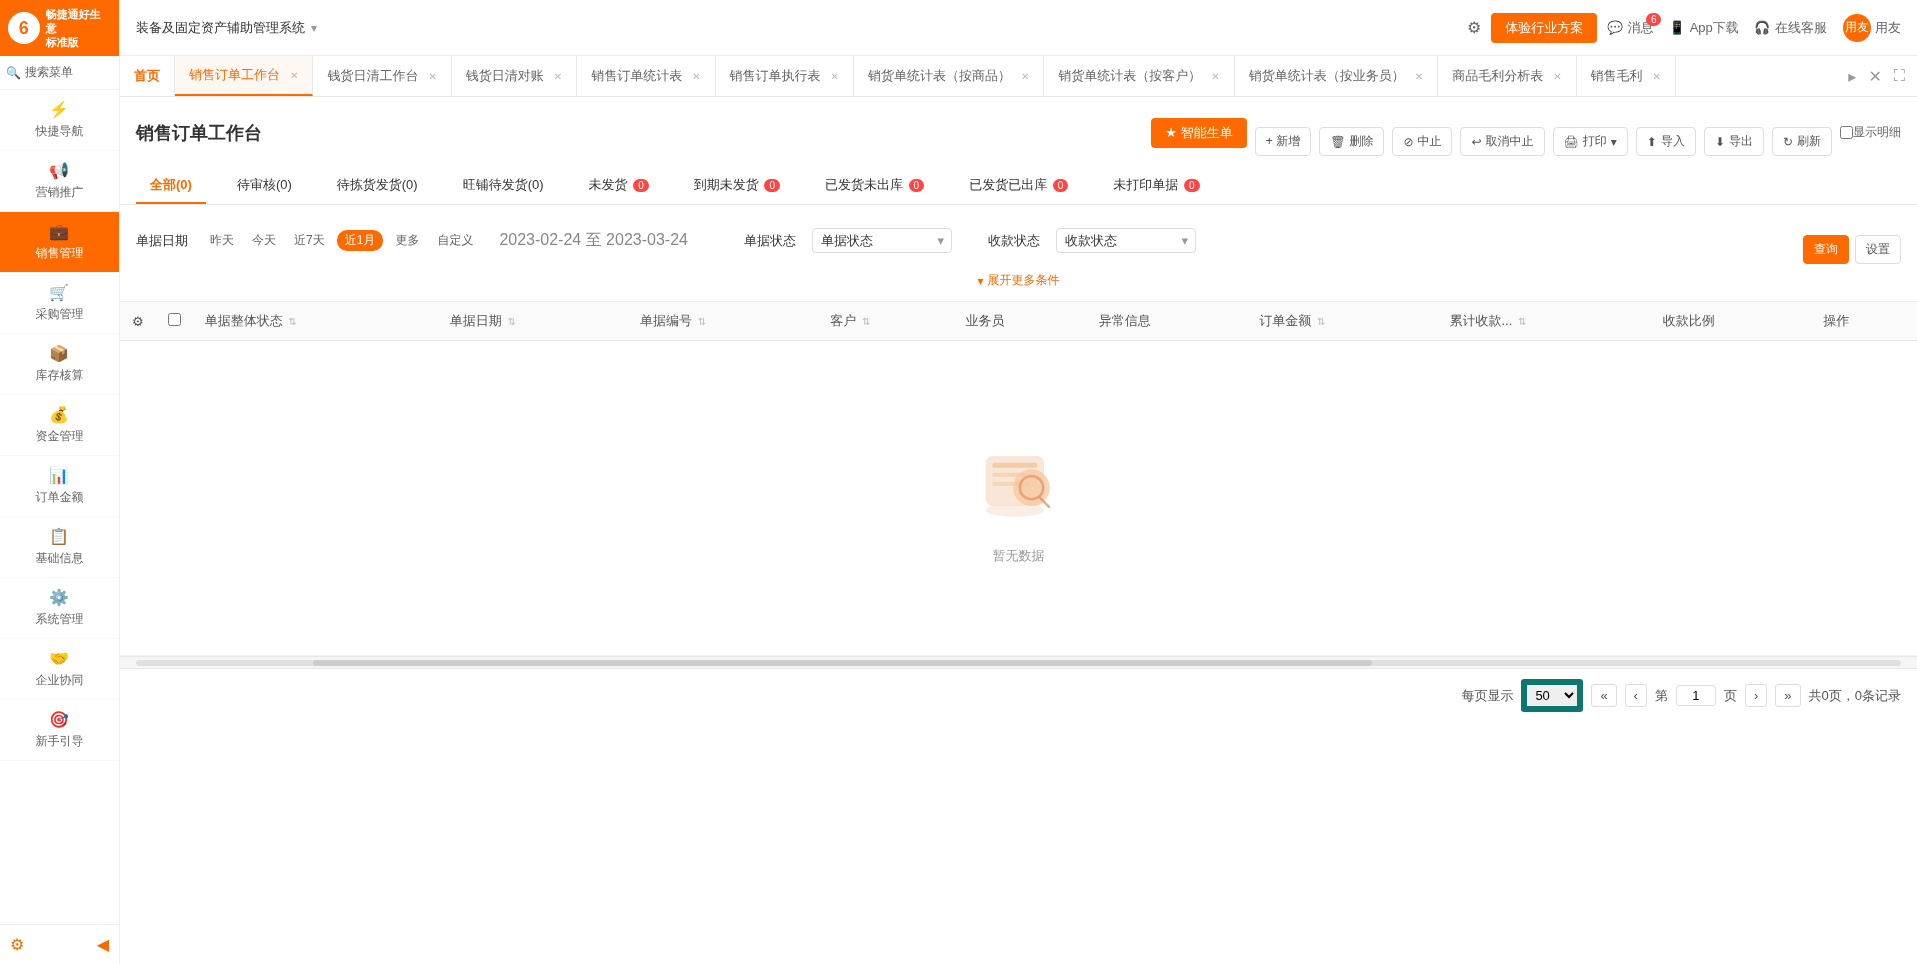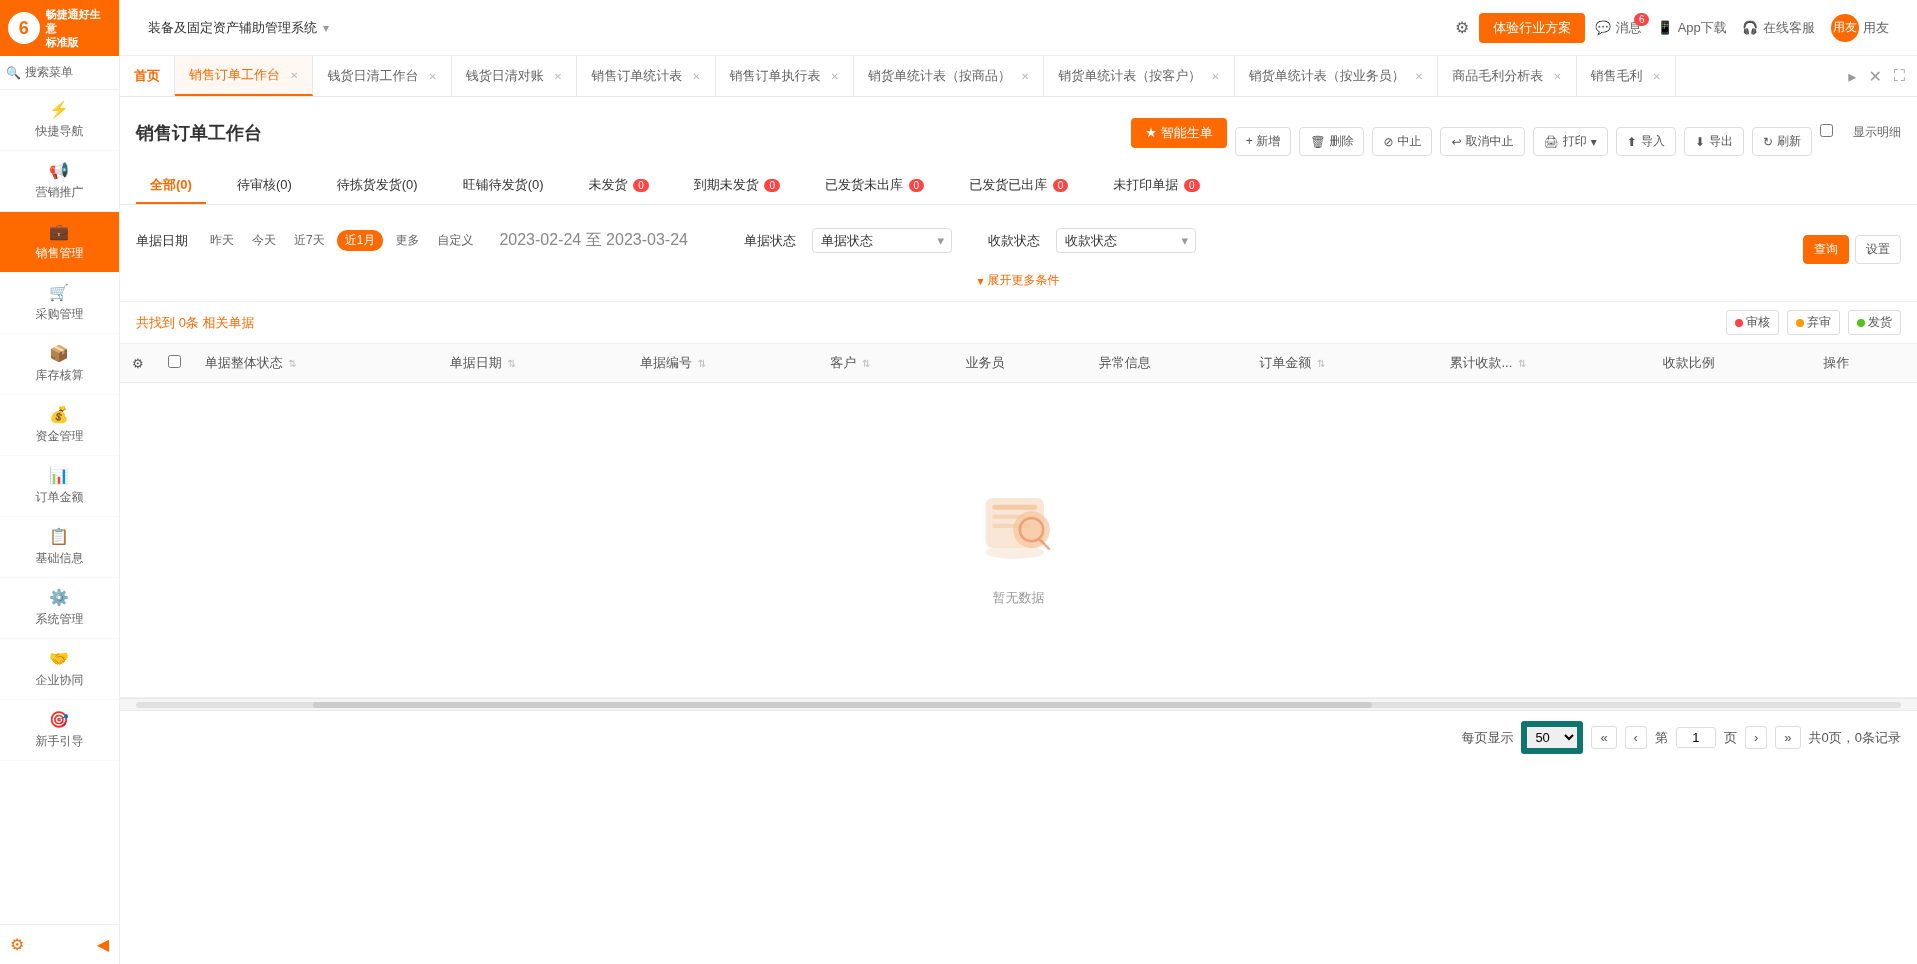--- a/index.html
+++ b/index.html
@@ -87,21 +87,21 @@
       flex-direction: column;
       overflow: hidden;
     }
 
     
     .top-header {
       background: #fff;
       height: 56px;
       display: flex;
       align-items: center;
-      padding: 0 28px;
+      padding: 0 16px;
       border-bottom: 1px solid #eee;
       gap: 10px;
     }
     .top-header .app-title {
       font-size: 13px;
       color: #333;
       flex: 1;
       display: flex;
       align-items: center;
       gap: 6px;
@@ -235,21 +235,21 @@
       padding: 5px 10px;
       border-radius: 4px;
       cursor: pointer;
       font-size: 12px;
       color: #555;
       display: flex;
       align-items: center;
       gap: 4px;
       margin-top: 18px;
     }
-    .checkbox-label { font-size: 12px; color: #666; display: flex; align-items: flex-start; gap: 20px; }
+    .checkbox-label { font-size: 12px; color: #666; display: flex; align-items: center; gap: 0; }
 
     
     .sub-tabs {
       display: flex;
       align-items: center;
       padding: 0 16px;
       background: #fff;
       border-bottom: 1px solid #e8e8e8;
       gap: 17px;
     }
@@ -752,41 +752,20 @@
           </div>
         </div>
         <div class="filter-row">
           <div class="expand-more">
             <span>▾</span>
             <span>展开更多条件</span>
           </div>
         </div>
       </div>
 
-      <div class="result-bar">
-        <div class="result-count">
-          <span>共找到</span>
-          <span style="color: #ff6a00;">0条</span>
-          <span>相关单据</span>
-        </div>
-        <div class="result-actions">
-          <button class="result-action-btn">
-            <span class="dot-red"></span>
-            <span>审核</span>
-          </button>
-          <button class="result-action-btn">
-            <span class="dot-orange"></span>
-            <span>弃审</span>
-          </button>
-          <button class="result-action-btn">
-            <span class="dot-green"></span>
-            <span>发货</span>
-          </button>
-        </div>
-      </div>
 
       <table class="data-table">
         <thead>
           <tr>
             <th class="col-setting">⚙</th>
             <th class="col-check">
               <input type="checkbox" style="">
             </th>
             <th>
               <span>单据整体状态</span>

